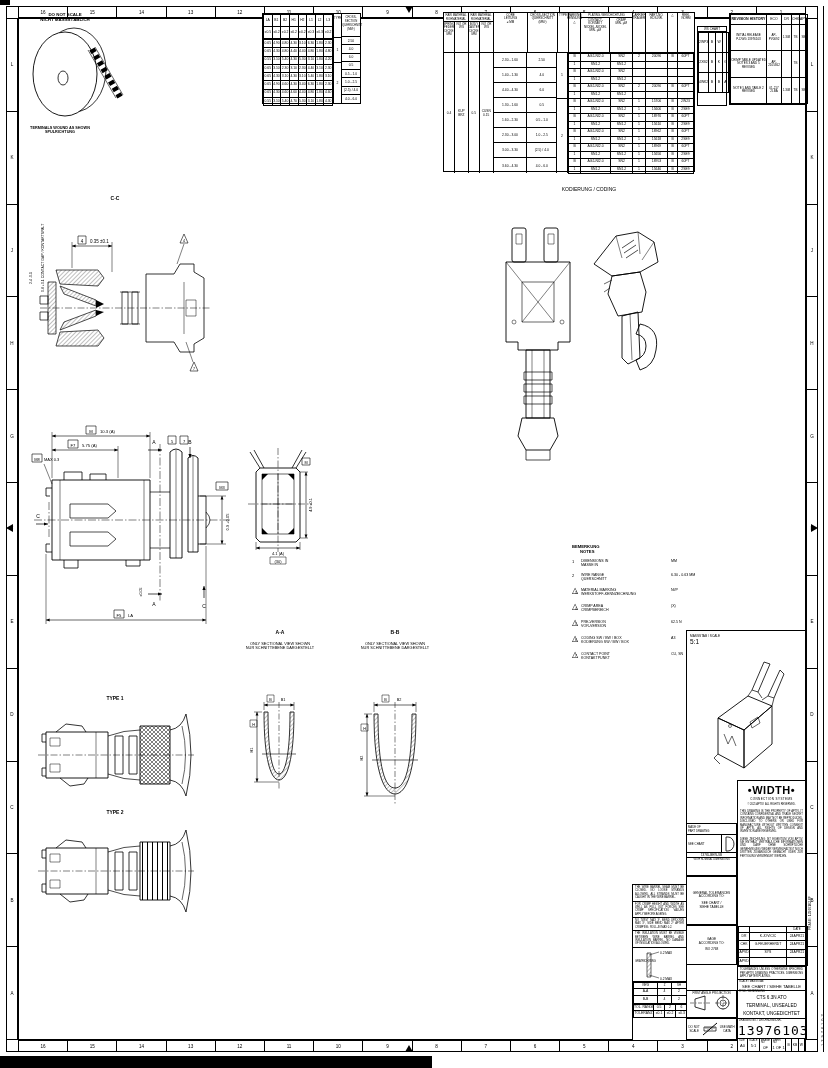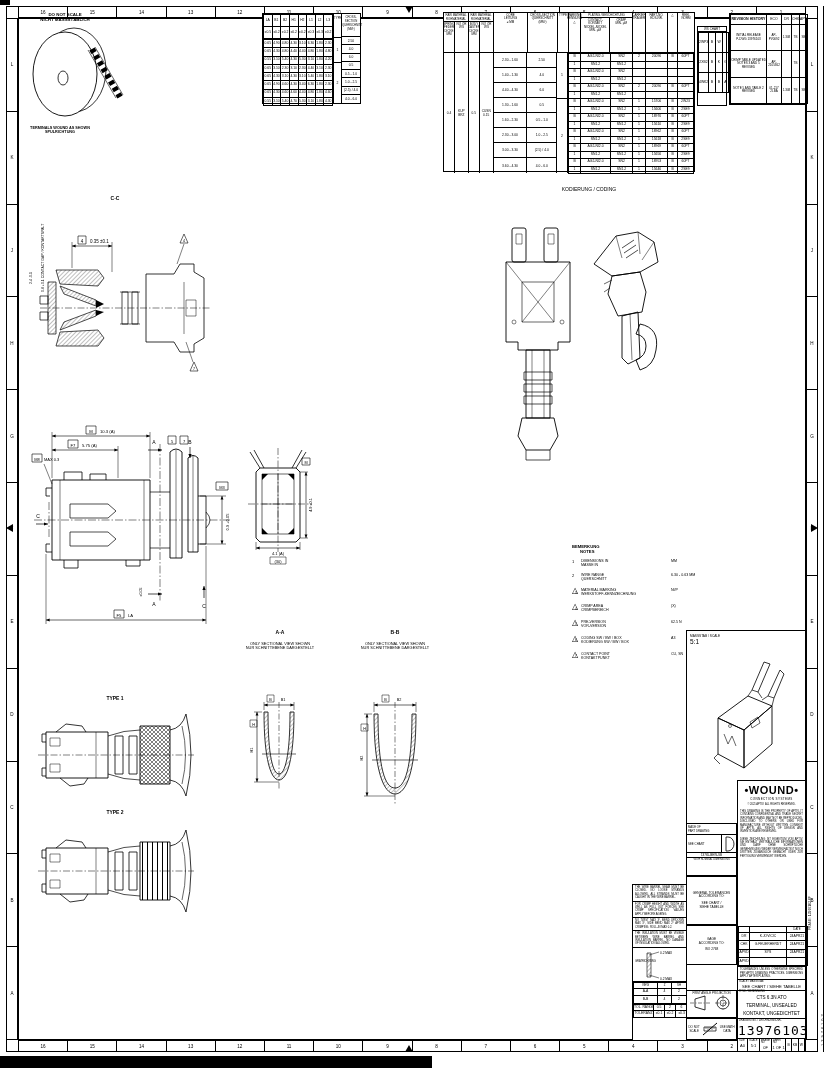--- a/index.html
+++ b/index.html
@@ -1070,21 +1070,21 @@
     <line x1="0" y1="13" x2="14" y2="1" stroke="#000" stroke-width="1"></line>
   </svg>
   <div style="font-size:2.9px;text-align:center">
     <div>USE MATH</div>
       <div>DATA</div>
   </div>
 </div>
 
 <div class="box" style="left:737px;top:780px;width:69px;height:272px;display:flex;flex-direction:column">
   <div style="text-align:center;padding-top:3px">
-    <div style="font-size:11px;font-weight:bold;letter-spacing:0.5px">•<span>WOUND</span>•</div>
+    <div style="font-size:11px;font-weight:bold;letter-spacing:0.5px">•<span>WIDTH</span>•</div>
     <div style="font-size:3px;letter-spacing:0.4px;margin-top:1px">CONNECTION SYSTEMS</div>
     <div style="font-size:2.6px;margin-top:2px">© 2021 APTIV. ALL RIGHTS RESERVED.</div>
   </div>
   <div class="legal" style="margin-top:3px">THIS DRAWING IS THE PROPERTY OF APTIV. IT CONTAINS CONFIDENTIAL AND TRADE SECRET INFORMATION AND MAY NOT BE REPRODUCED, DISCLOSED TO OTHERS OR USED FOR MANUFACTURE WITHOUT WRITTEN CONSENT OF APTIV. ALL RIGHTS OF DESIGN AND INVENTION ARE RESERVED.</div>
   <div class="legal" style="margin-top:2px">DIESE ZEICHNUNG IST EIGENTUM VON APTIV. SIE ENTHÄLT VERTRAULICHE INFORMATIONEN UND DARF OHNE SCHRIFTLICHE GENEHMIGUNG WEDER VERVIELFÄLTIGT NOCH DRITTEN ZUGÄNGLICH GEMACHT ODER ZUR FERTIGUNG VERWENDET WERDEN.</div>
 
   <table style="margin-top:auto;height:40px">
     <colgroup>
         <col style="width:11px">
         <col style="width:37px">

